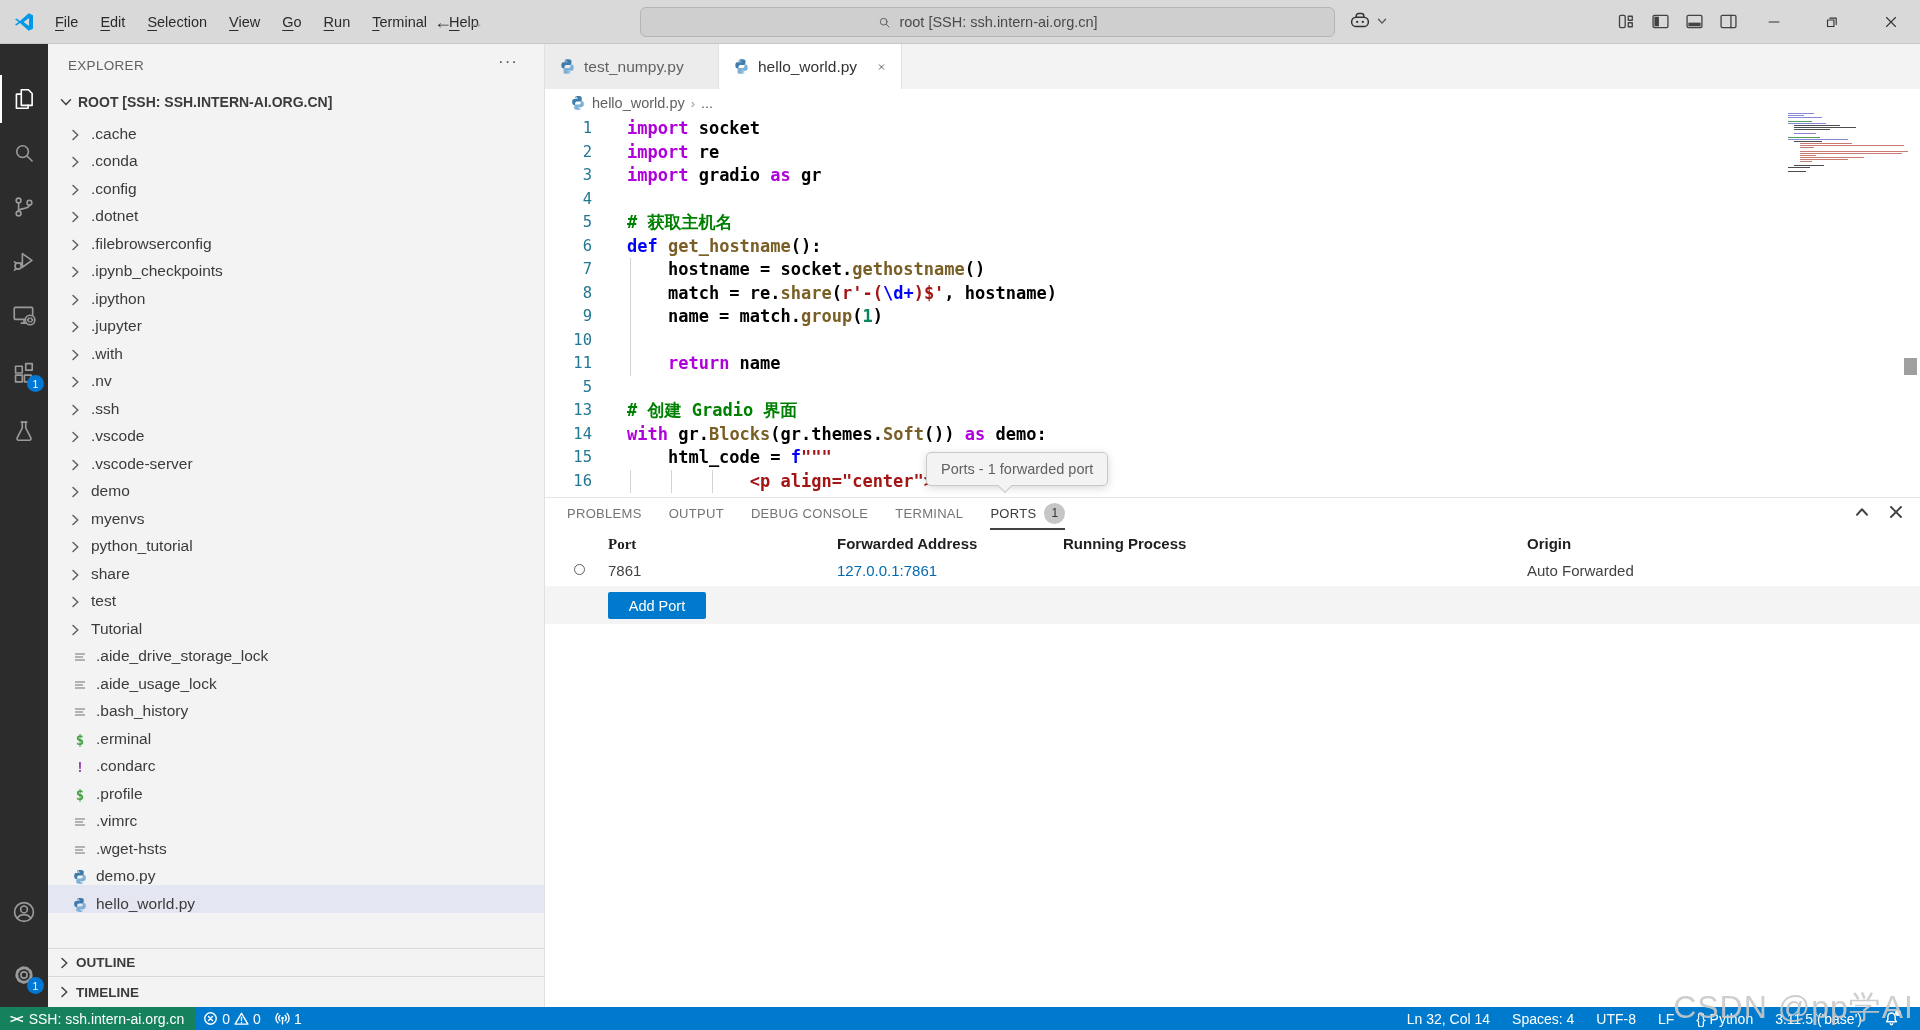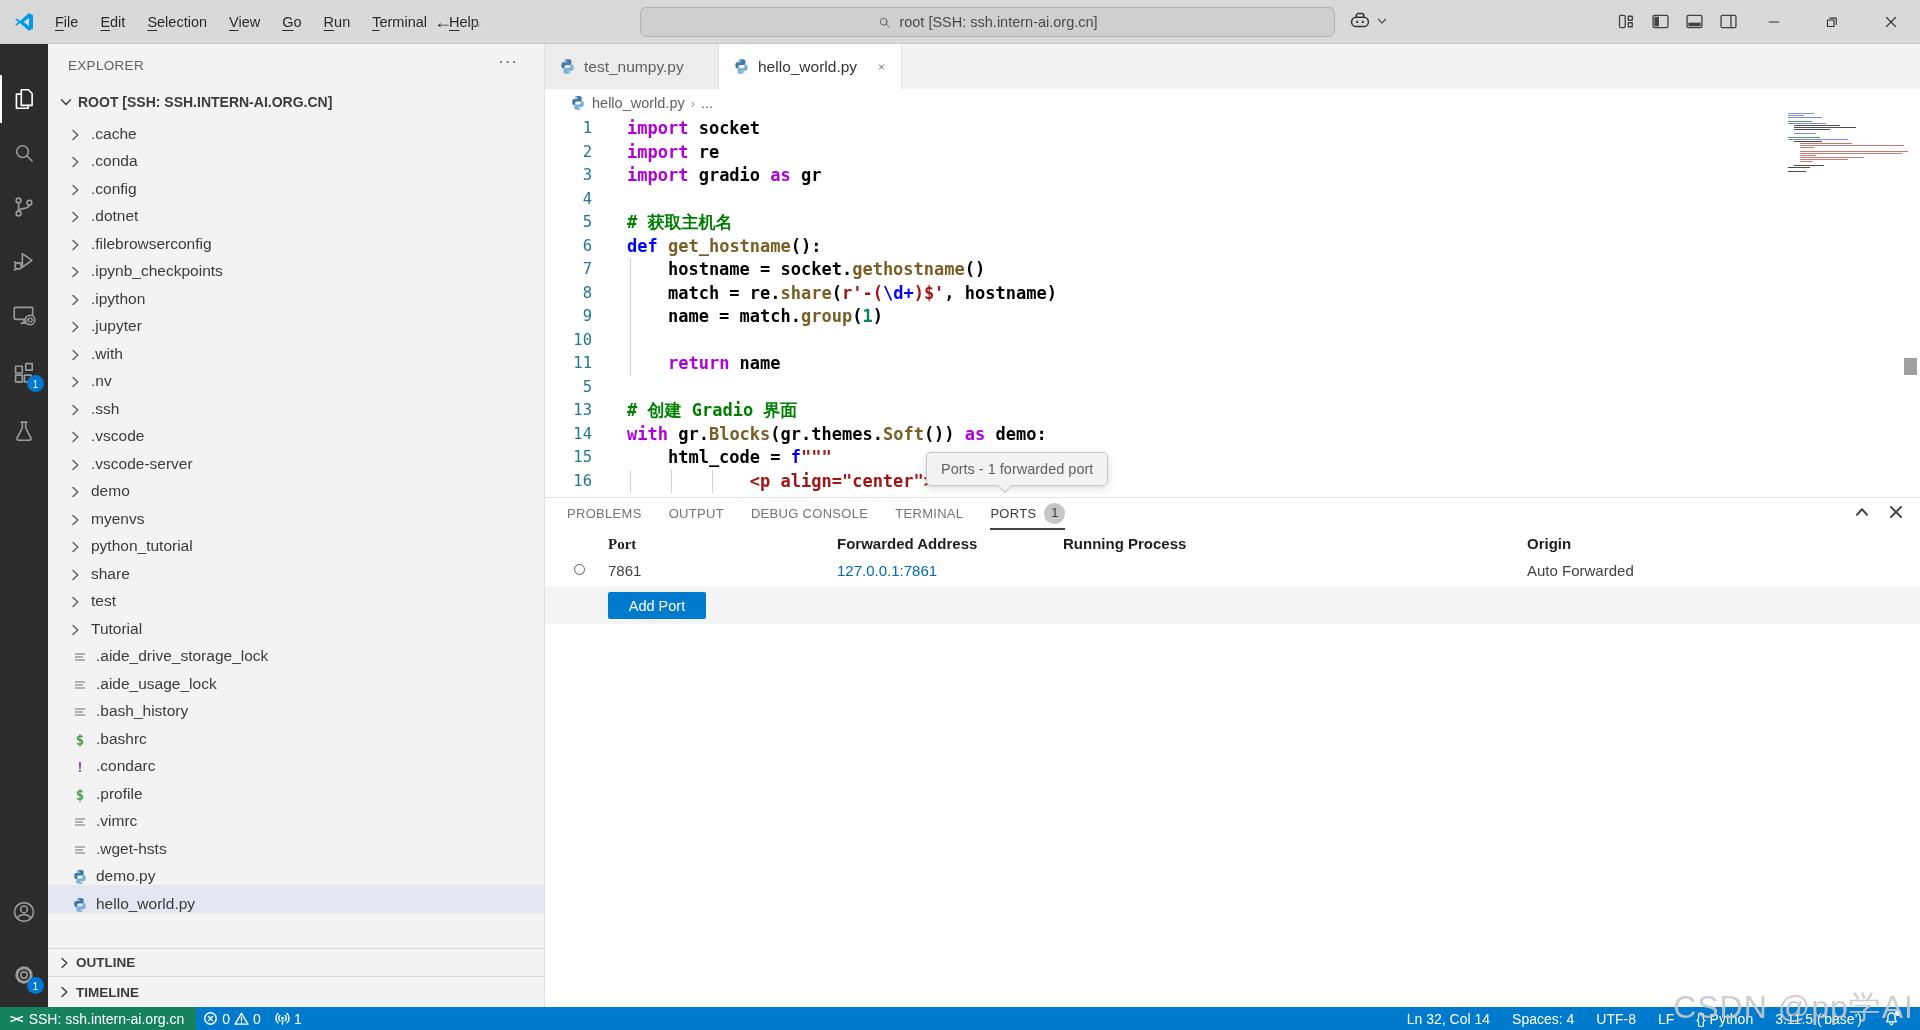--- a/index.html
+++ b/index.html
@@ -497,21 +497,21 @@
         <div class="tree-row">
           <span class="ic fic">
             <svg viewBox="0 0 16 16" stroke="#9d9d9d" stroke-width="1.3">
               <path d="M3 5h10M3 8h8M3 11h10"></path>
             </svg>
           </span>
           <span>.bash_history</span>
         </div>
         <div class="tree-row">
           <span class="fic glyph-ic" style="color: rgb(67, 160, 71);">$</span>
-          <span>.bashrc</span>
+          <span>.erminal</span>
         </div>
         <div class="tree-row">
           <span class="fic glyph-ic" style="color: rgb(142, 68, 173);">!</span>
           <span>.condarc</span>
         </div>
         <div class="tree-row">
           <span class="fic glyph-ic" style="color: rgb(67, 160, 71);">$</span>
           <span>.profile</span>
         </div>
         <div class="tree-row">

